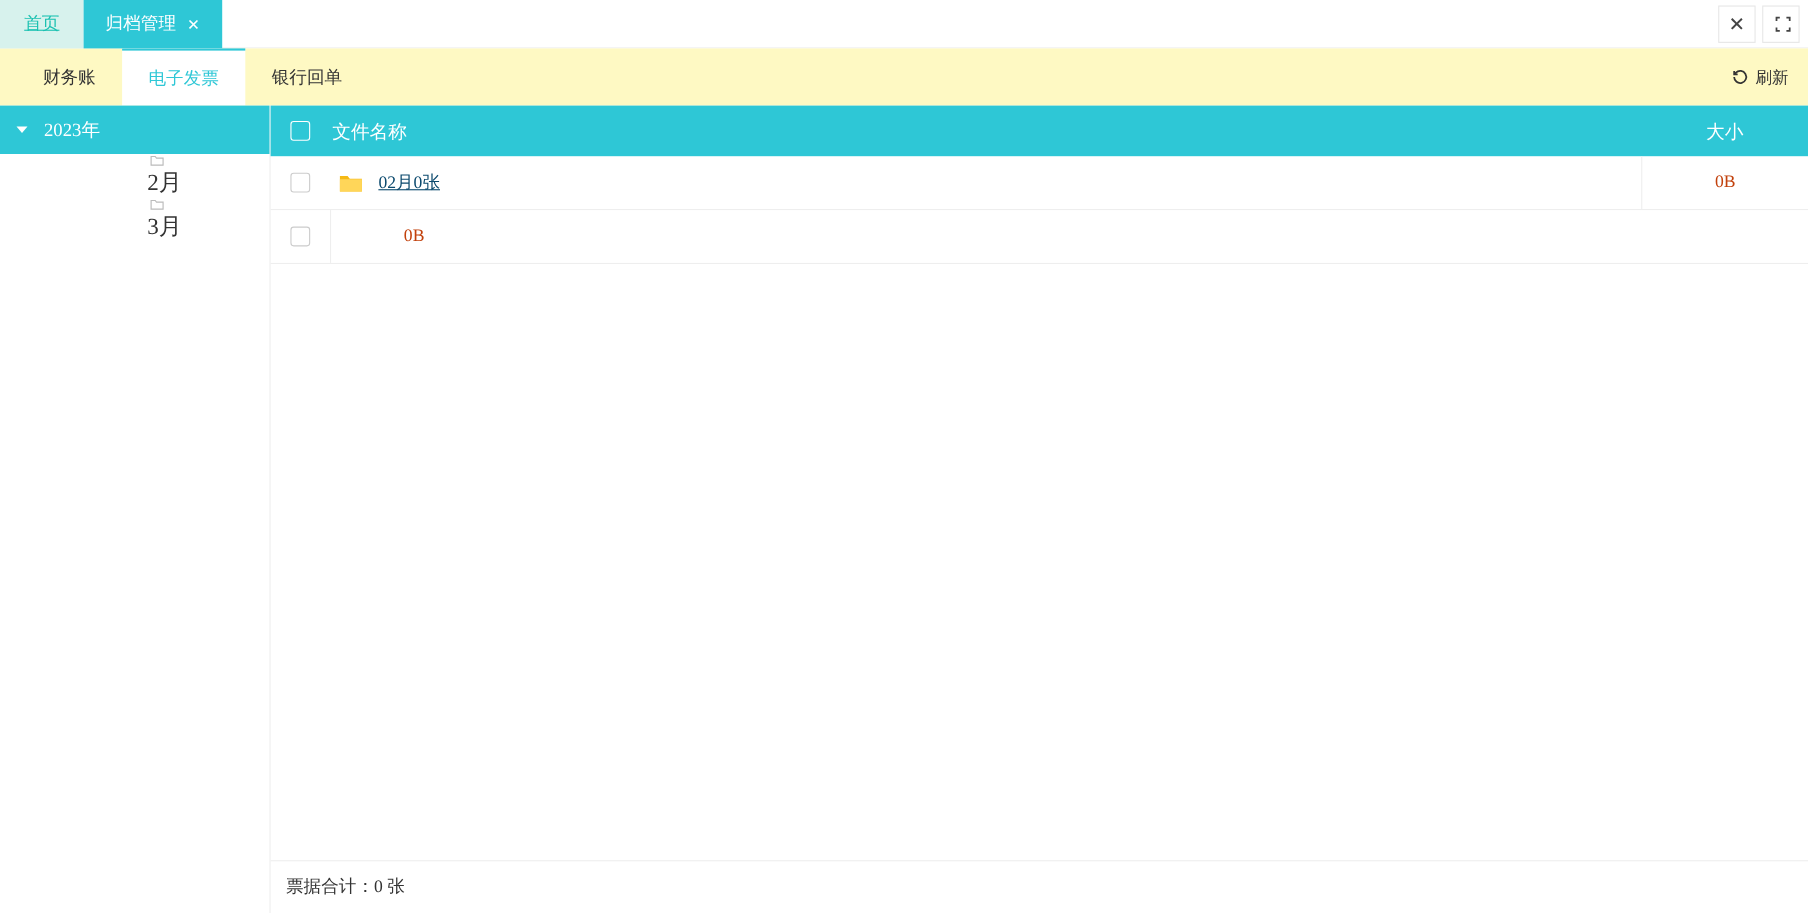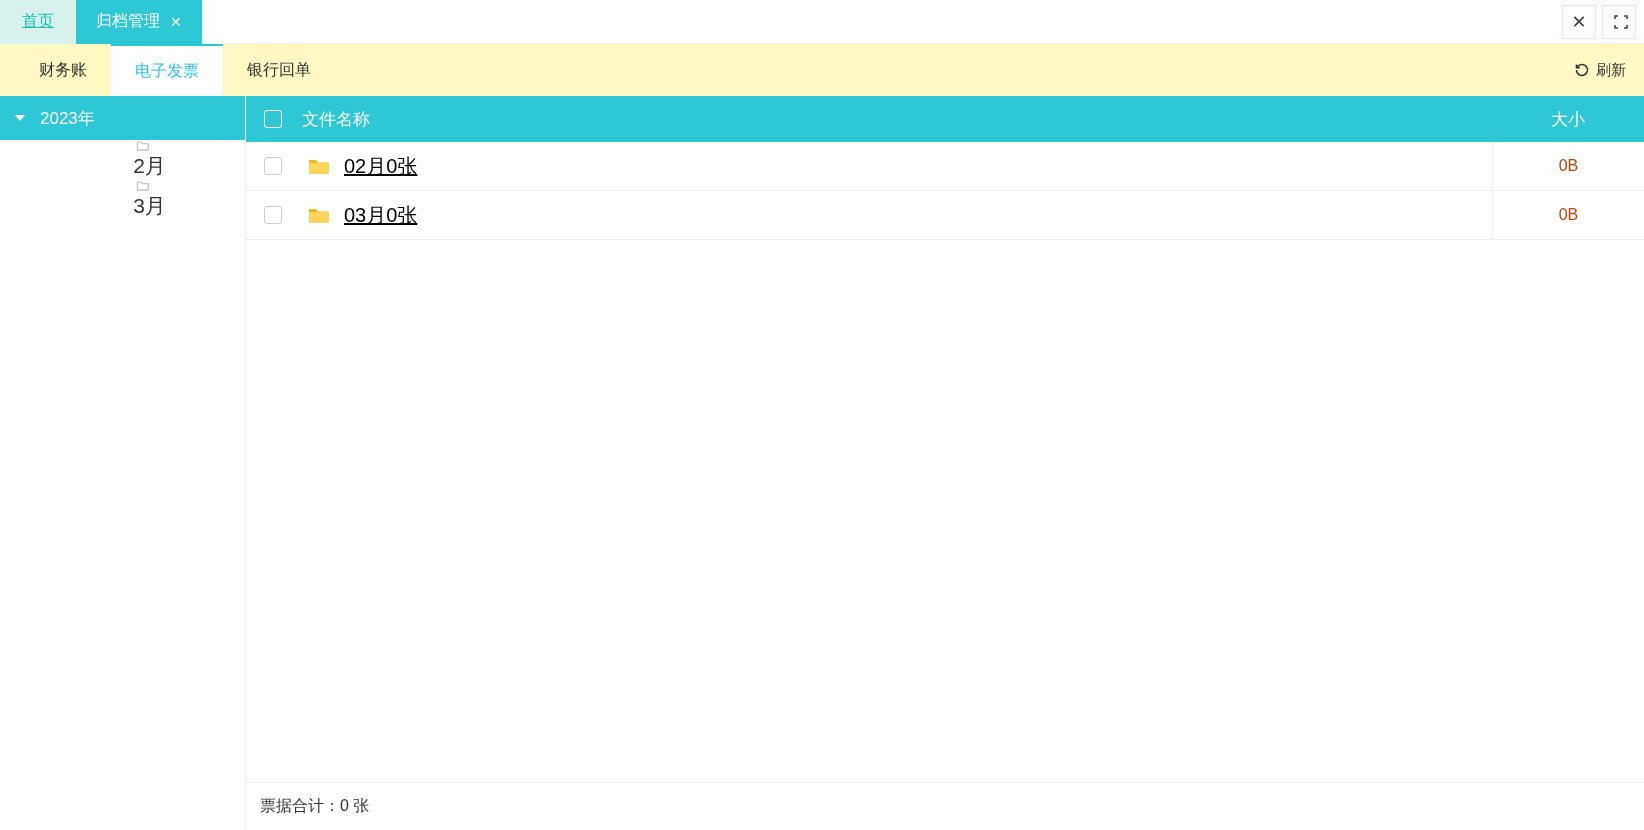--- a/index.html
+++ b/index.html
@@ -17,21 +17,21 @@
     
     
     .sub-bar { display: flex; align-items: center; height: 52px; background: #fef9c3; padding-left: 15px; }
     .sub-tab { height: 52px; padding: 0 24px; display: flex; align-items: center; font-size: 16px; cursor: pointer; color: #333; }
     .sub-tab.active { background: #fff; color: #2ec7d6; border-top: 2px solid #2ec7d6; }
     .sub-right { margin-left: auto; display: flex; align-items: center; padding-right: 18px; }
     .refresh-btn { display: flex; align-items: center; cursor: pointer; color: #333; font-size: 15px; }
     .refresh-btn svg { margin-right: 6px; }
     
     
-    .main { display: flex; height: calc(830px - 44px - 52px); }
+    .main { display: flex; height: calc(830px - 44px - 52px); font-family: Liberation Serif, serif; }
     
     
     .sidebar { width: 246px; border-right: 1px solid #eee; }
     .tree-year { background: #2ec7d6; color: #fff; display: flex; align-items: center; padding: 0 14px; height: 44px; font-size: 17px; cursor: pointer; }
     .tree-year .caret { margin-right: 14px; }
     .tree-month { display: flex; align-items: center; padding: 0 14px 0 68px; height: 40px; cursor: pointer; color: #333; font-size: 21px; flex-direction: column; }
     .tree-month .folder-outline { margin-right: 14px; }
     
     
     .content { flex: 1; display: flex; flex-direction: column; }
@@ -42,21 +42,21 @@
     .col-name { flex: 1; padding-left: 2px; font-size: 17px; }
     .col-size { width: 152px; text-align: center; font-size: 17px; }
     .checkbox { width: 18px; height: 18px; border: 1.5px solid #ccc; border-radius: 3px; background: #fff; cursor: pointer; display: inline-block; }
     .table-header .checkbox { border-color: #fff; background: transparent; }
     
     
     .table-row { height: 49px; display: flex; align-items: center; border-bottom: 1px solid #eee; }
     .table-row .col-size { border-left: 1px solid #eee; height: 100%; display: flex; align-items: center; justify-content: center; color: #c2410c; font-size: 16px; }
     .file-cell { display: flex; align-items: center; }
     .folder-icon-solid { width: 22px; height: 18px; margin-right: 14px; margin-left: 6px; }
-    .file-link { text-decoration: underline; color: #000000; font-size: 20px; cursor: pointer; }
+    .file-link { text-decoration: underline; color: #0c4a6e; font-size: 16px; cursor: pointer; }
     
     
     .footer { margin-top: auto; height: 48px; display: flex; align-items: center; padding-left: 14px; border-top: 1px solid #eee; font-size: 16px; color: #333; }
     .footer .count { }
   </style>
 </head>
 <body>
 
 <div class="top-tabs">
   <div class="top-tab home">
@@ -142,27 +142,20 @@
           </svg>
         <span class="file-link">02月0张</span>
       </div>
       <div class="col-size">0B</div>
     </div>
 
     <div class="table-row">
       <div class="col-check">
         <span class="checkbox"></span>
       </div>
-      <div class="col-name file-cell">
-        <svg class="folder-icon-solid" viewBox="0 0 22 18">
-            <path fill="#f5b915" d="M1 3h7l2 2.5h11V17H1z"></path>
-            <path fill="#ffd659" d="M1 6h20v11H1z"></path>
-          </svg>
-        <span class="file-link">03月0张</span>
-      </div>
       <div class="col-size">0B</div>
     </div>
 
     <div class="footer">
       <span>票据合计：</span>
       <span class="count">0 张</span>
     </div>
   </div>
 </div>
 

